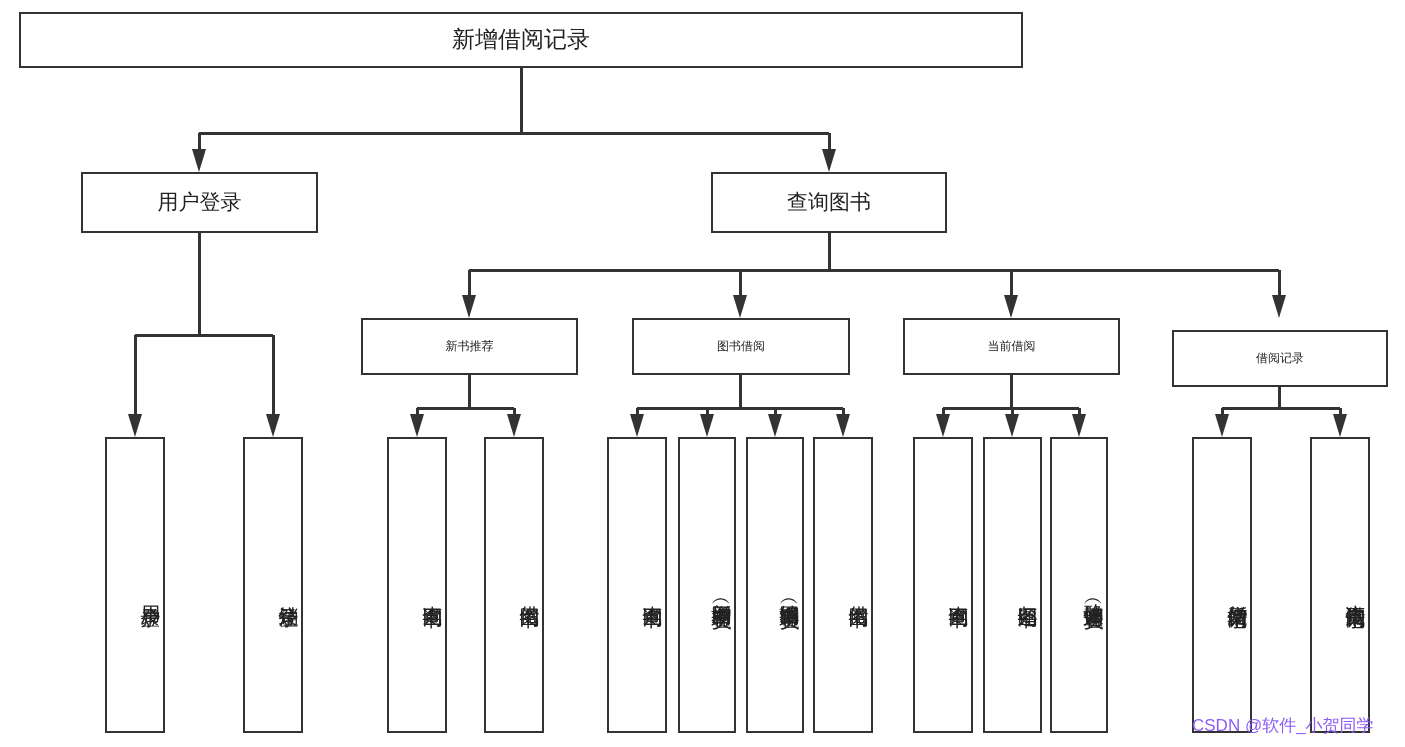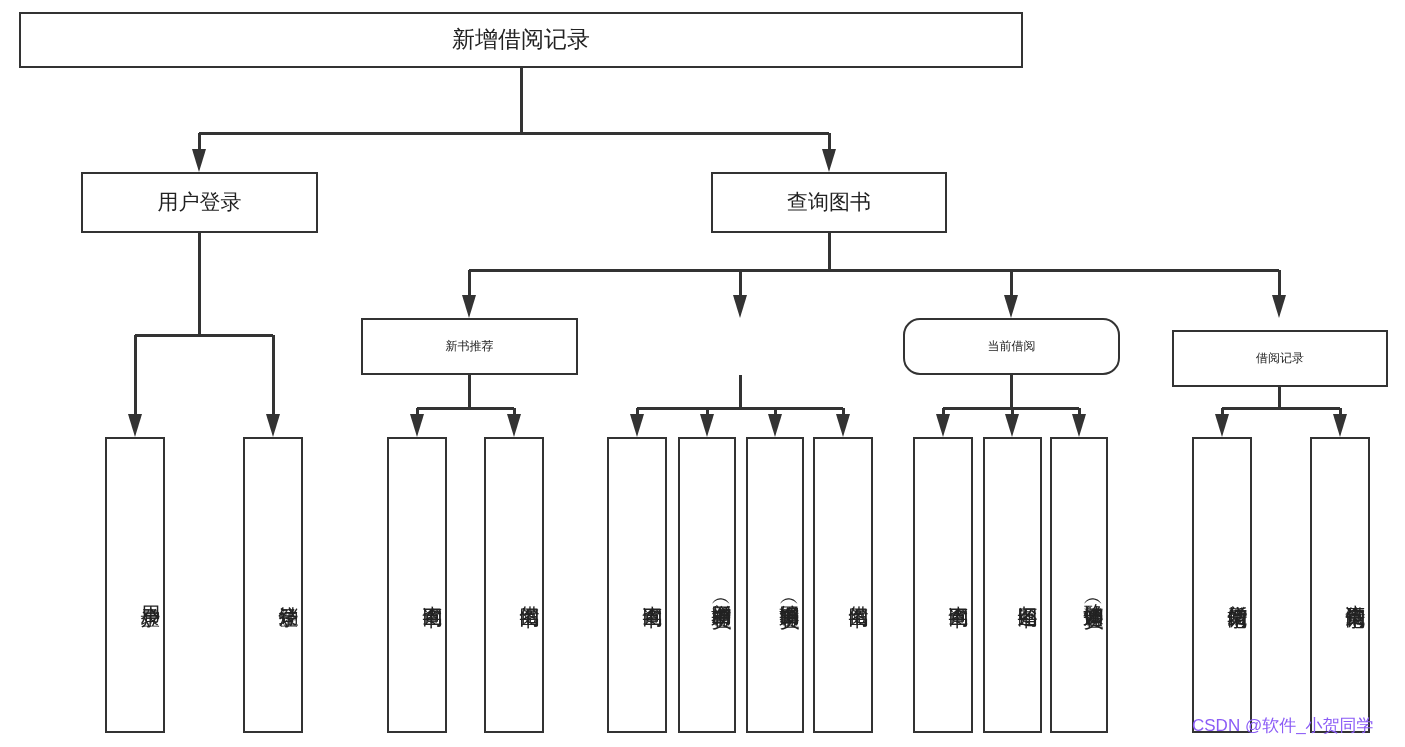--- a/index.html
+++ b/index.html
@@ -136,21 +136,24 @@
   <div class="node level1" style="left: 81px; top: 172px; width: 237px; height: 61px;">
     <span class="node-label">用户登录</span>
   </div>
   <div class="node level1" style="left: 711px; top: 172px; width: 236px; height: 61px;">
     <span class="node-label">查询图书</span>
   </div>
 
   <div class="node level2" style="left: 361px; top: 318px; width: 217px; height: 57px;">
     <span class="node-label">新书推荐</span>
   </div>
-  <div class="node level2" style="left: 903px; top: 318px; width: 217px; height: 57px; border-radius: 17px;">
+  <div class="node level2" style="left: 632px; top: 318px; width: 218px; height: 57px;">
+    <span class="node-label">图书借阅</span>
+  </div>
+  <div class="node level2" style="left: 903px; top: 318px; width: 217px; height: 57px;">
     <span class="node-label">当前借阅</span>
   </div>
   <div class="node level2" style="left: 1172px; top: 330px; width: 216px; height: 57px;">
     <span class="node-label">借阅记录</span>
   </div>
 
   <div id="leaf-container">
       <div class="node leaf" style="left: 105px; top: 437px; width: 60px; height: 296px;">
         <span class="node-label">用户登录</span>
       </div>

